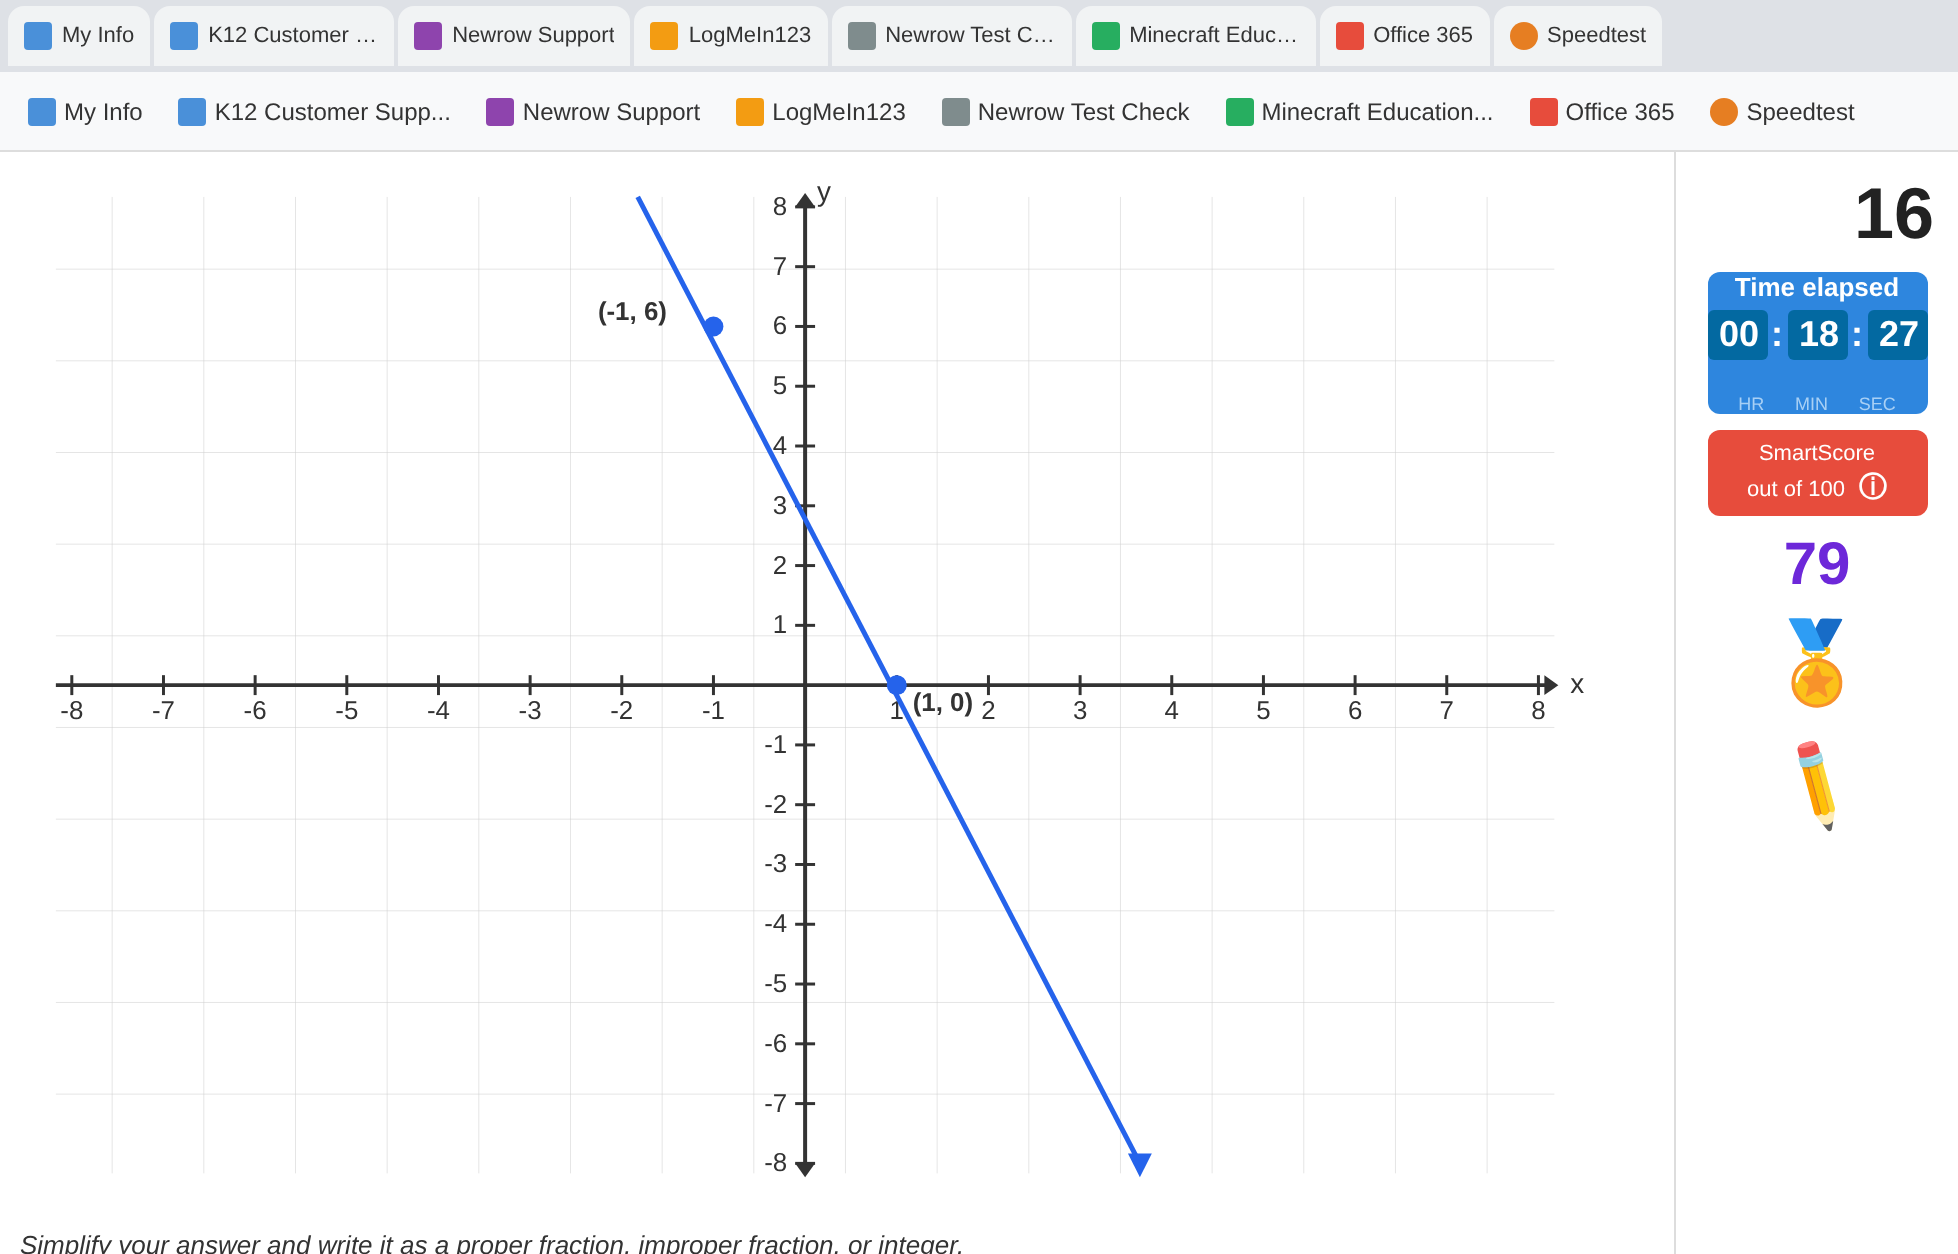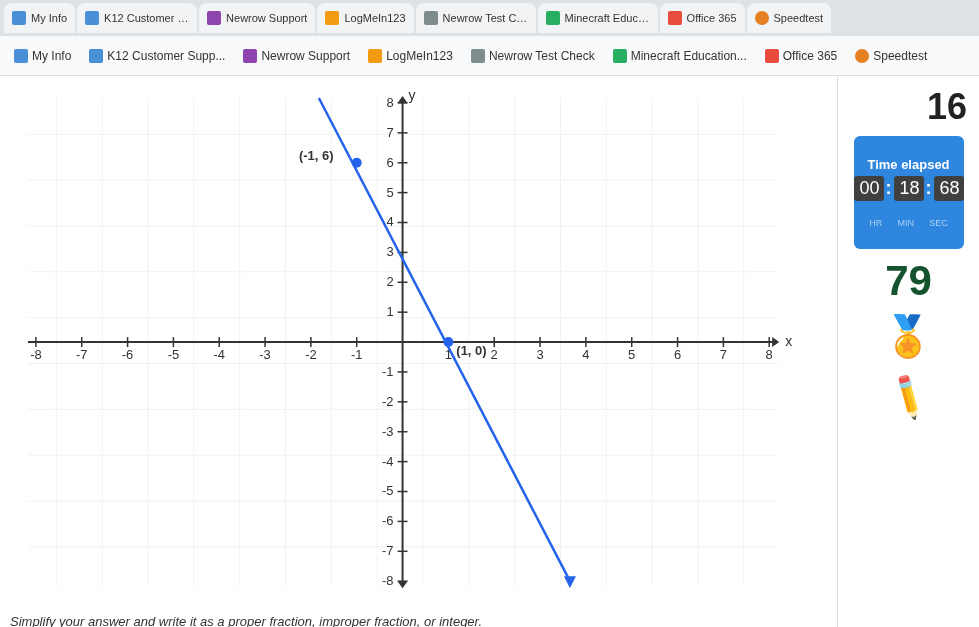--- a/index.html
+++ b/index.html
@@ -123,40 +123,40 @@
       color: #222;
       align-self: flex-end;
       margin-right: 4px;
     }
 
     .time-box {
       background: #2e86de;
       color: #fff;
       border-radius: 6px;
       width: 110px;
-      padding: 21px 8px;
+      padding: 0 8px;
       text-align: center;
     }
     .time-label {
       font-size: 13px;
       font-weight: bold;
     }
 
     .time-display {
       display: flex;
       justify-content: center;
       gap: 2px;
       margin-top: 4px;
     }
     .time-seg {
-      background: #404040;
+      background: #0369a1;
       border-radius: 3px;
       padding: 2px 6px;
       font-size: 18px;
-      font-weight: normal;
+      font-weight: bold;
       color: #fff;
       min-width: 30px;
       text-align: center;
     }
     .time-colon {
       font-size: 18px;
       font-weight: bold;
       color: #fff;
       align-self: center;
     }
@@ -173,23 +173,23 @@
       color: #fff;
       border-radius: 6px;
       width: 110px;
       padding: 5px 8px;
       text-align: center;
       font-size: 11px;
       line-height: 1.3;
     }
 
     .score-number {
-      font-size: 42px;
+      font-size: 30px;
       font-weight: bold;
-      color: #14532d;
+      color: #6d28d9;
     }
 
     .medal-icon {
       font-size: 40px;
     }
 
     .pencil-icon {
       font-size: 32px;
       transform: rotate(30deg);
       display: inline-block;
@@ -418,29 +418,34 @@
   <div class="right-panel">
     <div class="question-number">16</div>
 
     <div class="time-box">
       <div class="time-label">Time elapsed</div>
       <div class="time-display">
         <span class="time-seg">00</span>
         <span class="time-colon">:</span>
         <span class="time-seg">18</span>
         <span class="time-colon">:</span>
-        <span class="time-seg">68</span>
+        <span class="time-seg">27</span>
       </div>
       <div class="time-labels">
         <span>HR</span>
         <span>MIN</span>
         <span>SEC</span>
       </div>
     </div>
 
+    <div class="smart-score-box">
+      <span>SmartScore</span><br>
+      <span>out of 100</span>
+      <span style="color:#fff; font-size:14px; font-weight:bold; margin-left:4px;">ⓘ</span>
+    </div>
 
     <div class="score-number">79</div>
 
     <div class="medal-icon">🏅</div>
 
     <div style="margin-top: 10px;">
       <span class="pencil-icon">✏️</span>
     </div>
   </div>
 

